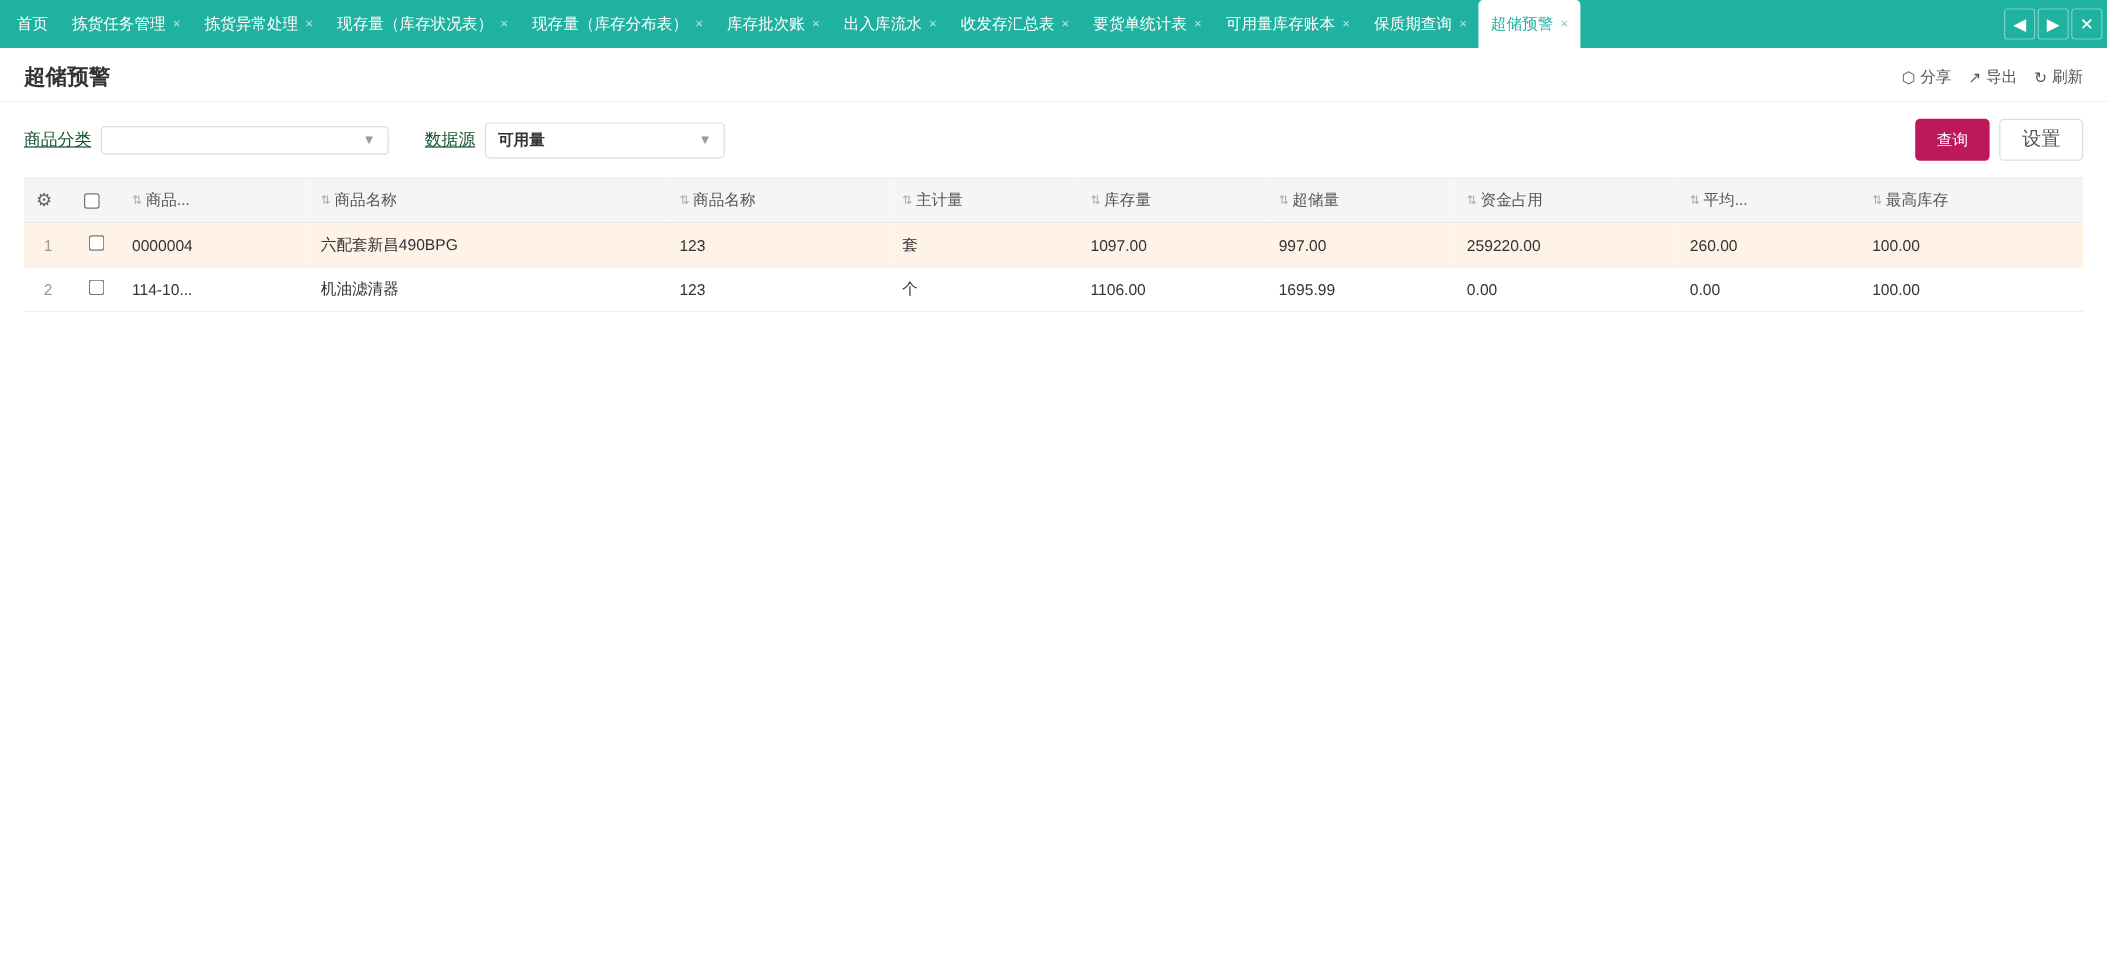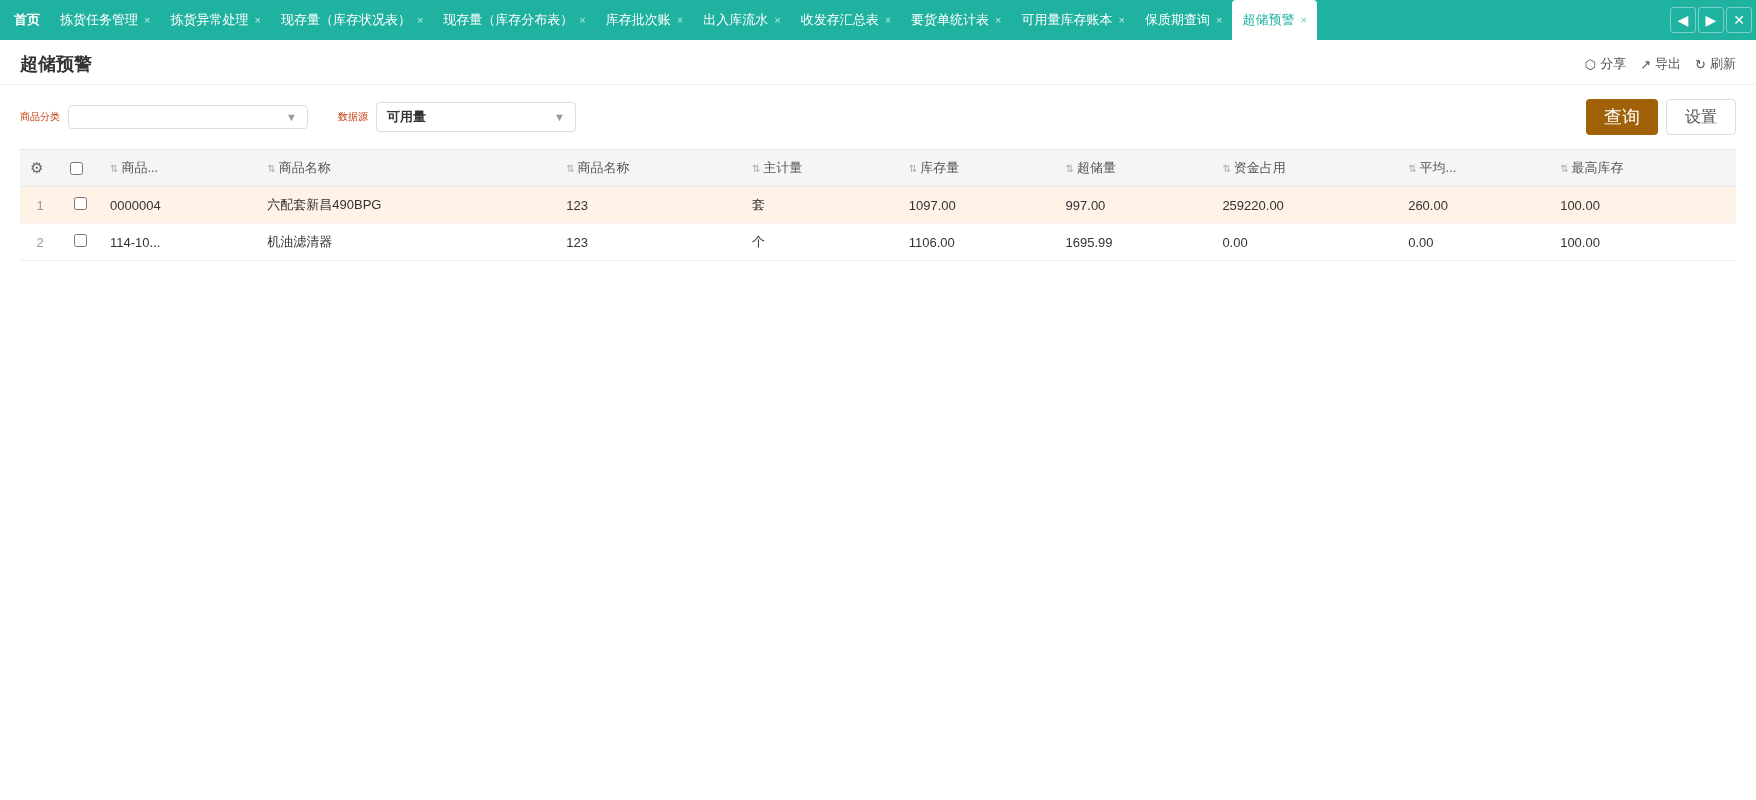--- a/index.html
+++ b/index.html
@@ -29,21 +29,21 @@
       background: #fff;
       color: #20b2a0;
       border-radius: 4px 4px 0 0;
     }
     .top-nav .nav-item .close-x {
       margin-left: 6px;
       font-size: 11px;
       opacity: 0.7;
       cursor: pointer;
     }
-    .top-nav .nav-item.home { font-weight: bold; }
+    .top-nav .nav-item.home { font-weight: normal; }
     .nav-arrows {
       display: flex;
       align-items: center;
       margin-left: auto;
       color: #fff;
       gap: 2px;
     }
     .nav-arrows span {
       width: 26px;
       height: 26px;
@@ -90,23 +90,24 @@
       align-items: center;
       padding: 14px 20px;
       gap: 30px;
     }
     .filter-group {
       display: flex;
       align-items: center;
       gap: 8px;
     }
     .filter-label {
-      color: #c2410c;
-      font-size: 10px;
+      color: #14532d;
+      font-size: 14px;
       white-space: nowrap;
+      text-decoration: underline;
     }
     .filter-select {
       display: flex;
       align-items: center;
       border: 1px solid #ddd;
       border-radius: 4px;
       padding: 5px 10px;
       min-width: 240px;
       cursor: pointer;
       background: #fff;
@@ -119,27 +120,27 @@
     }
     .filter-select .select-text.has-value { color: #333; }
     .filter-select .chevron { color: #999; font-size: 11px; margin-left: 8px; }
 
     .filter-actions {
       margin-left: auto;
       display: flex;
       gap: 8px;
     }
     .btn-query {
-      background: #a16207;
+      background: #be185d;
       color: #fff;
       border: none;
       border-radius: 4px;
       padding: 6px 18px;
       cursor: pointer;
-      font-size: 18px;
+      font-size: 13px;
     }
     .btn-settings {
       background: #fff;
       color: #555;
       border: 1px solid #ddd;
       border-radius: 4px;
       padding: 6px 18px;
       cursor: pointer;
       font-size: 16px;
     }

